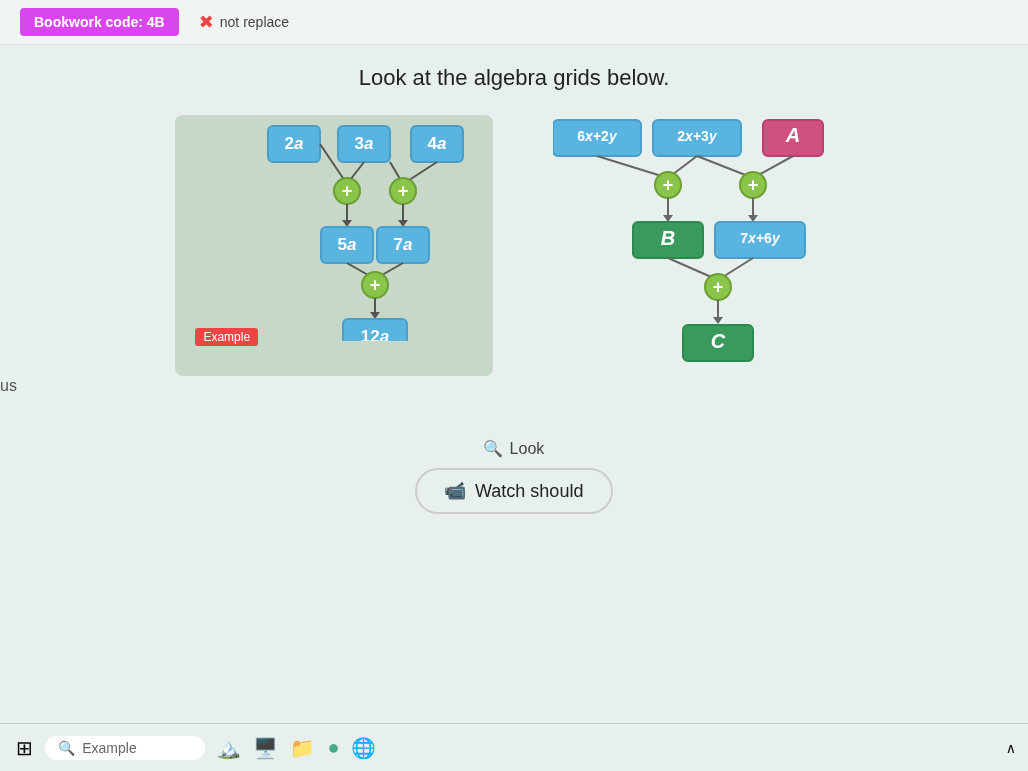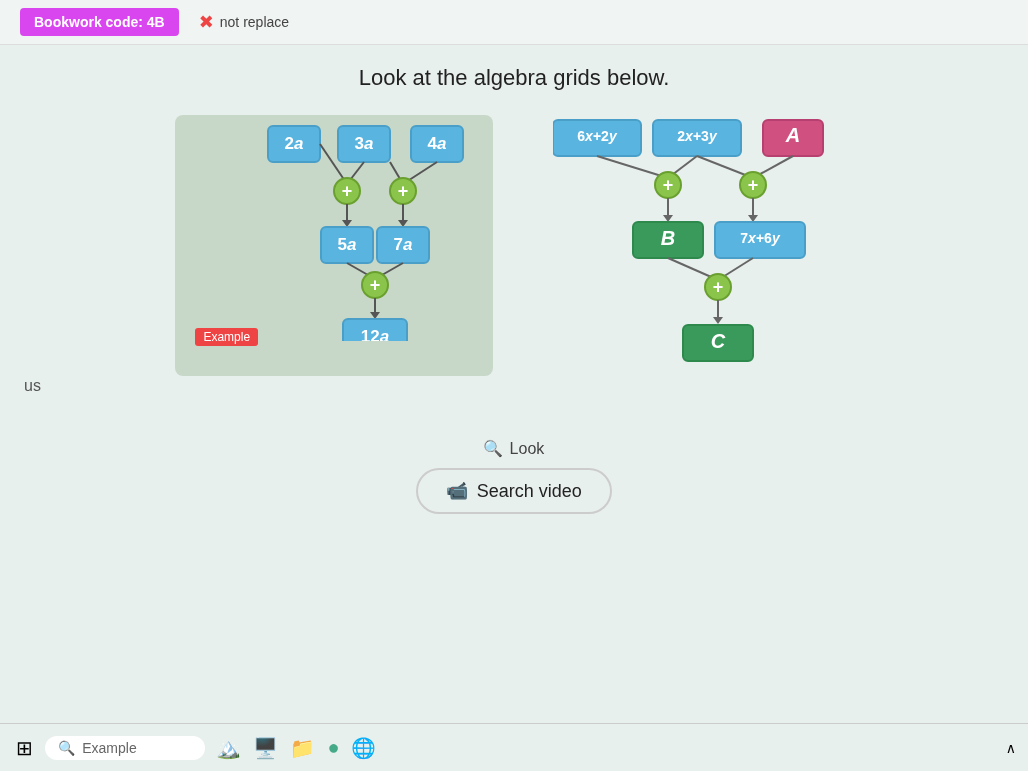--- a/index.html
+++ b/index.html
@@ -143,21 +143,21 @@
       padding: 4px 14px;
       gap: 6px;
       font-size: 14px;
       color: #666;
       min-width: 160px;
     }
 
     
     .side-label {
       position: absolute;
-      left: 24px;
+      left: 0;
       top: 50%;
       transform: translateY(-50%);
       font-size: 16px;
       color: #555;
     }
   </style>
 </head>
 <body>
 
 <div class="top-bar">
@@ -271,21 +271,21 @@
     </div>
   </div>
 
   <div class="bottom-controls">
     <button class="zoom-btn">
       <span>🔍</span>
       <span>Look</span>
     </button>
     <button class="watch-video-btn">
       <span>📹</span>
-      <span>Search video</span>
+      <span>Watch should</span>
     </button>
   </div>
 </div>
 
 <div class="taskbar">
   <span style="font-size:20px;">⊞</span>
   <div class="taskbar-search">
     <span>🔍</span>
     <span>Example</span>
   </div>

